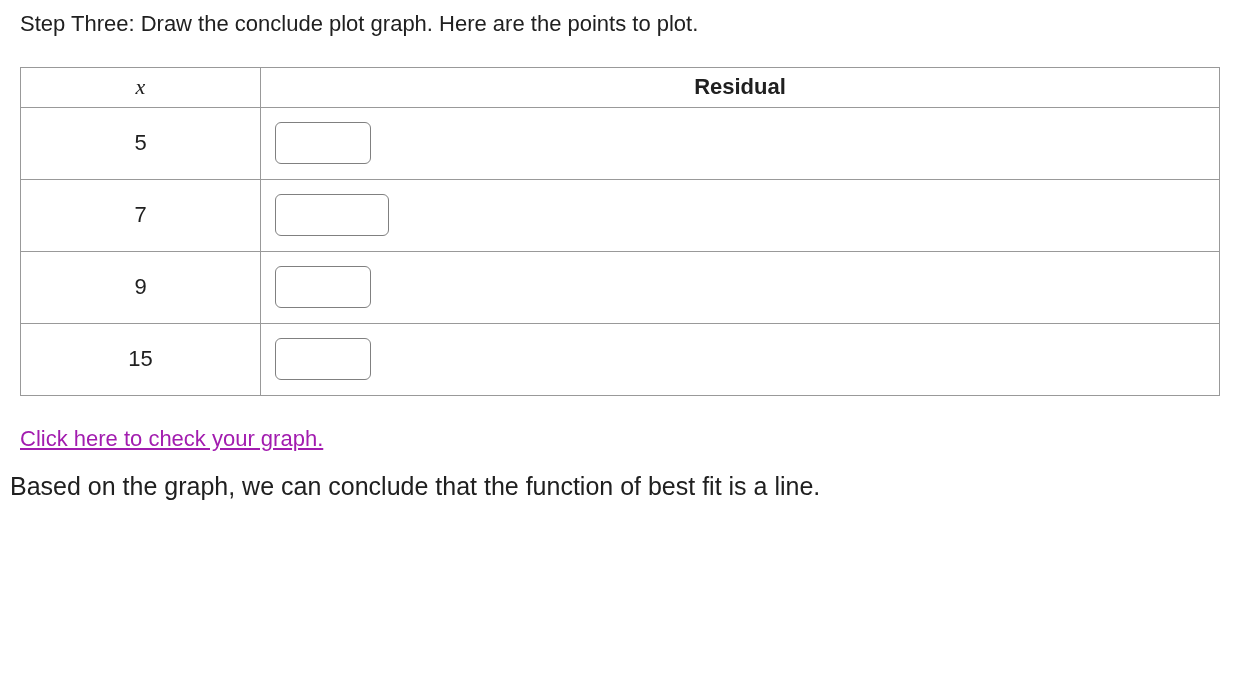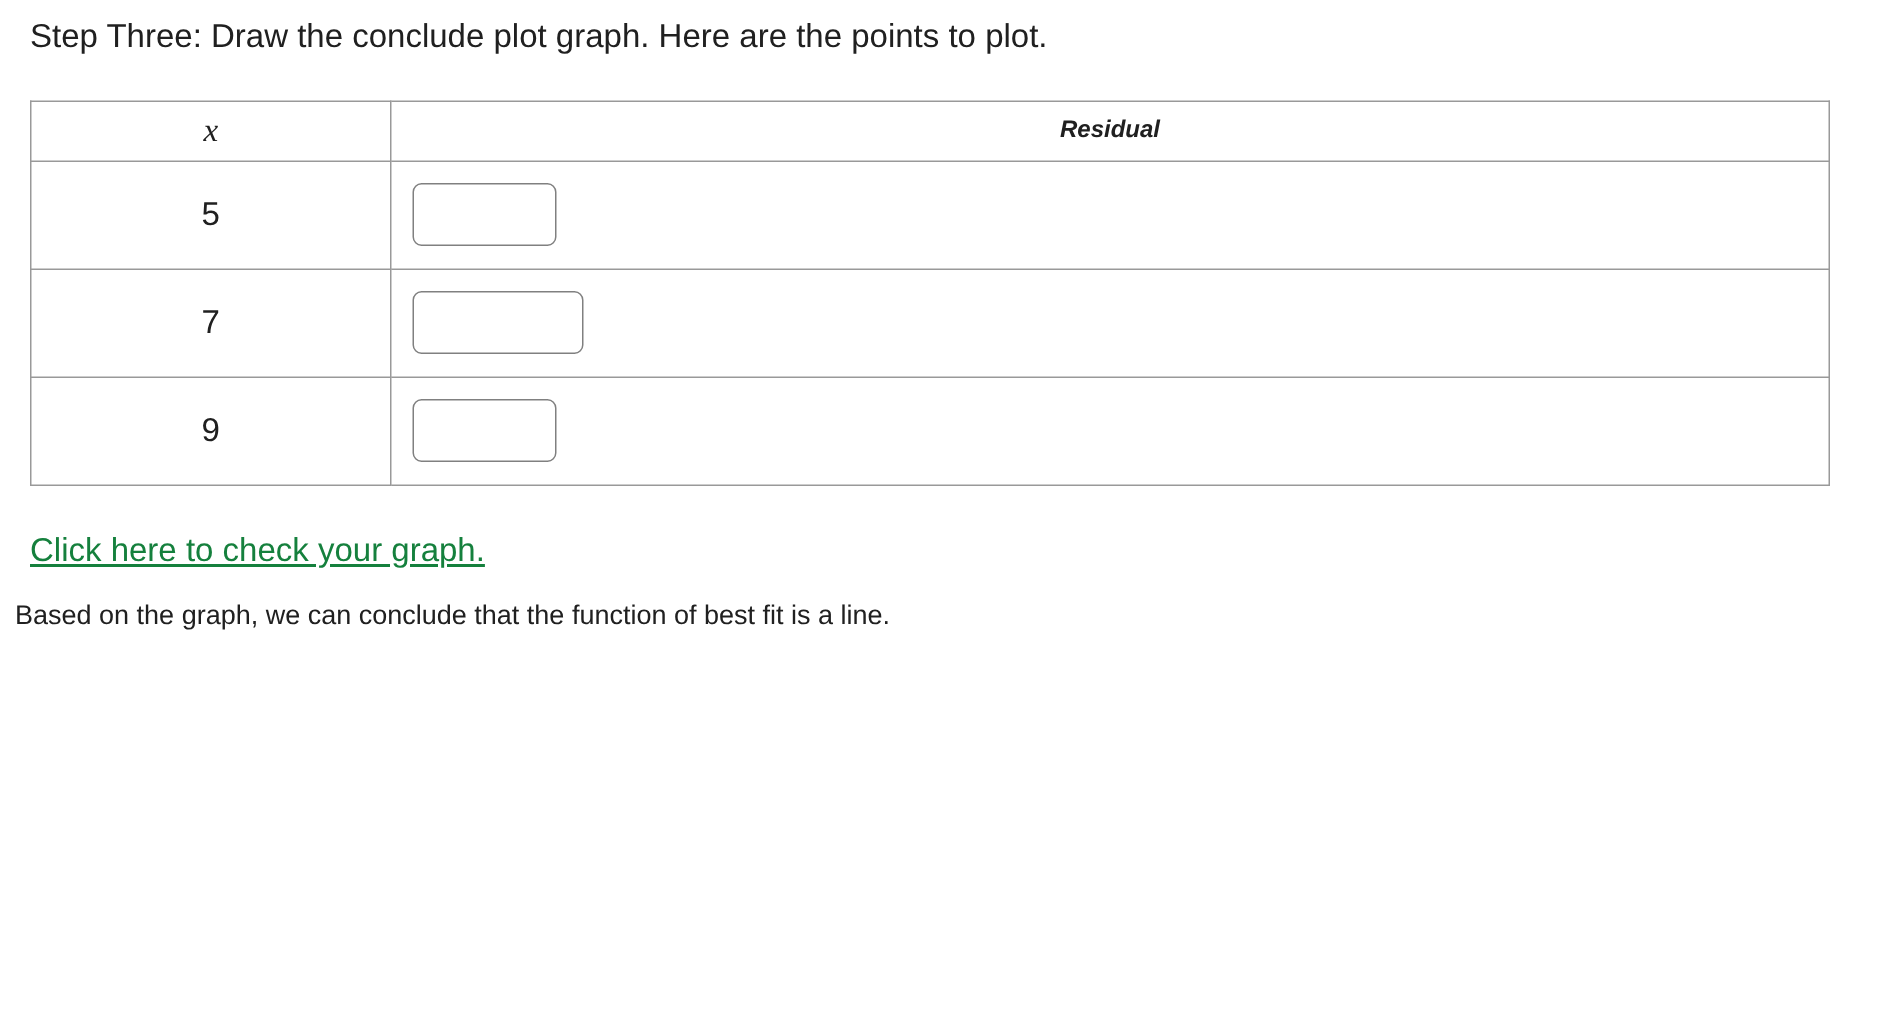--- a/index.html
+++ b/index.html
@@ -30,22 +30,21 @@
     th, td {
       border: 1px solid #999;
       height: 72px;
       padding: 0 14px;
       vertical-align: middle;
     }
     th {
       font-weight: 700;
       text-align: center;
       height: 40px;
-      font-size: 16px;
-      font-style: italic;
+      font-size: 22px;
     }
     th.x-header {
       width: 240px;
       font-family: "Times New Roman", serif;
       font-style: italic;
       font-weight: 400;
       font-size: 22px;
     }
     td.x-cell {
       text-align: center;
@@ -59,28 +58,28 @@
       border: 1px solid #808080;
       border-radius: 6px;
       font-size: 18px;
       padding: 4px 8px;
       background: #fff;
     }
     input.residual-field.wide {
       width: 114px;
     }
     a.check-link {
-      color: #15803d;
+      color: #a21caf;
       text-decoration: underline;
       font-size: 22px;
       text-underline-offset: 2px;
     }
     .conclusion {
       margin-top: 20px;
-      font-size: 18px;
+      font-size: 25px;
       margin-left: -10px;
     }
     .link-wrap {
       margin-top: 2px;
     }
   </style>
 </head>
 <body>
 
 <p class="instruction">
@@ -100,20 +99,24 @@
         <td class="input-cell"><input type="text" class="residual-field" value="" style=""></td>
       </tr>
       <tr>
         <td class="x-cell">7</td>
         <td class="input-cell"><input type="text" class="residual-field wide" value="" style=""></td>
       </tr>
       <tr>
         <td class="x-cell">9</td>
         <td class="input-cell"><input type="text" class="residual-field" value="" style=""></td>
       </tr>
+      <tr>
+        <td class="x-cell">15</td>
+        <td class="input-cell"><input type="text" class="residual-field" value="" style=""></td>
+      </tr>
     </tbody>
 </table>
 
 <div class="link-wrap">
   <a href="#" class="check-link">Click here to check your graph.</a>
 </div>
 
 <p class="conclusion">Based on the graph, we can conclude that the function of best fit is a line.</p>
 
 </body></html>

